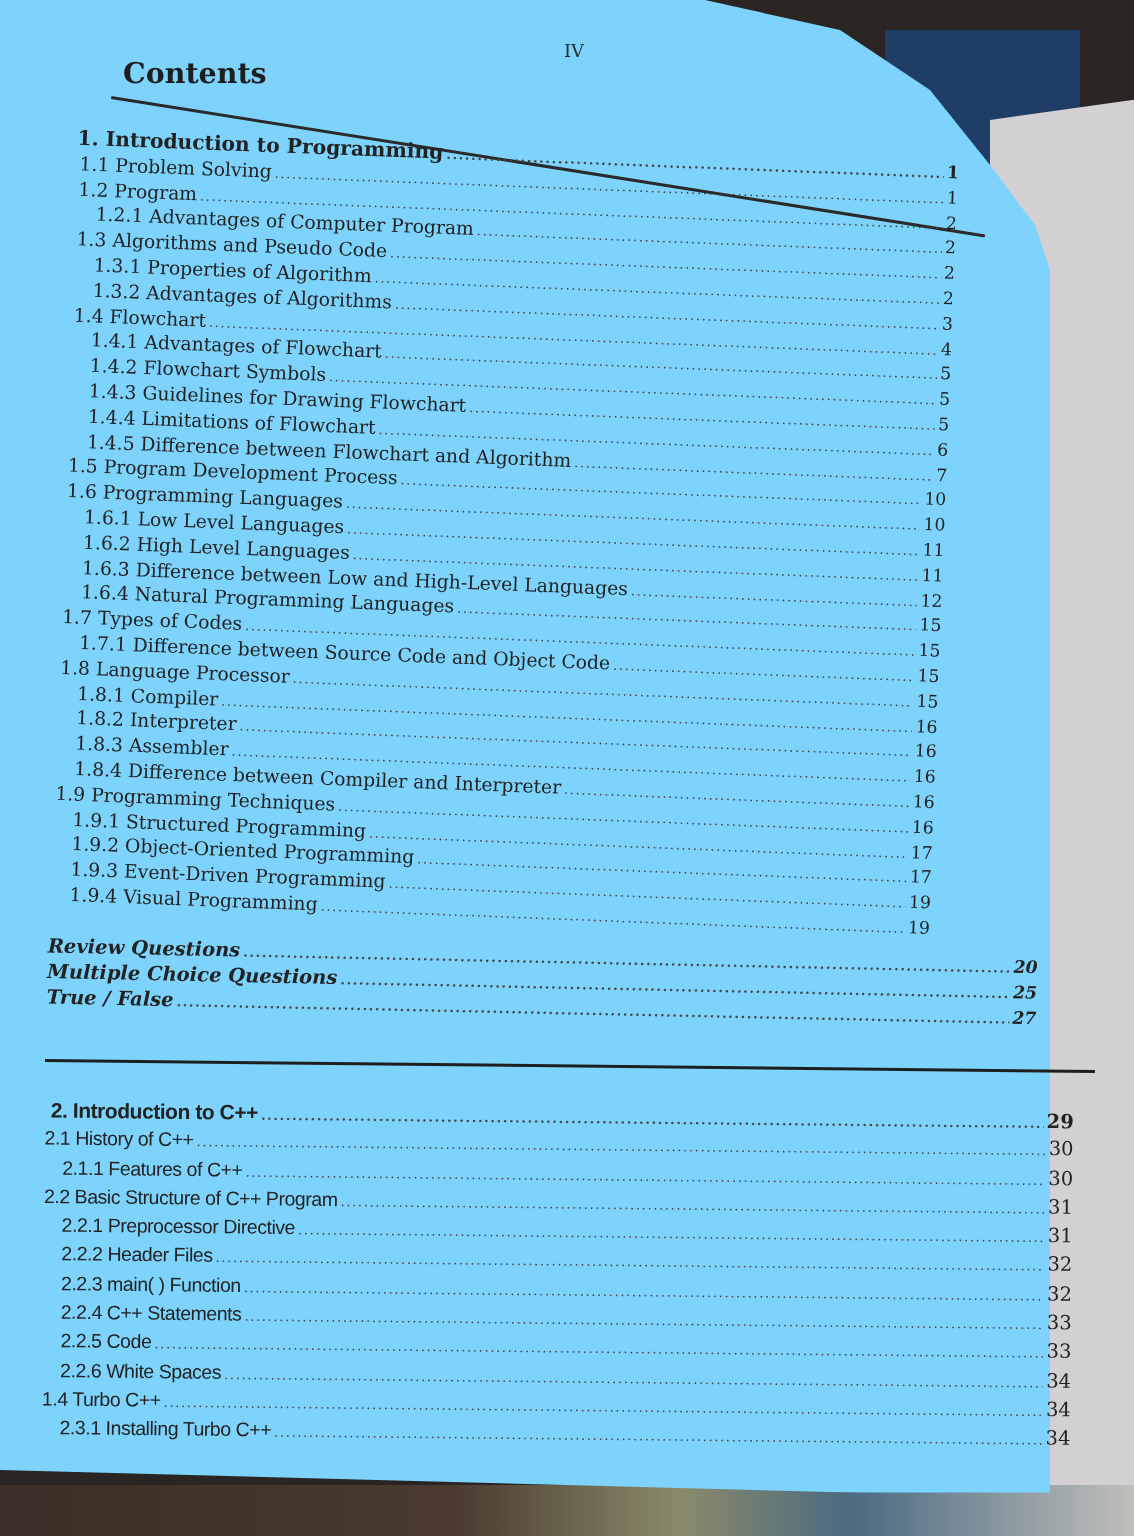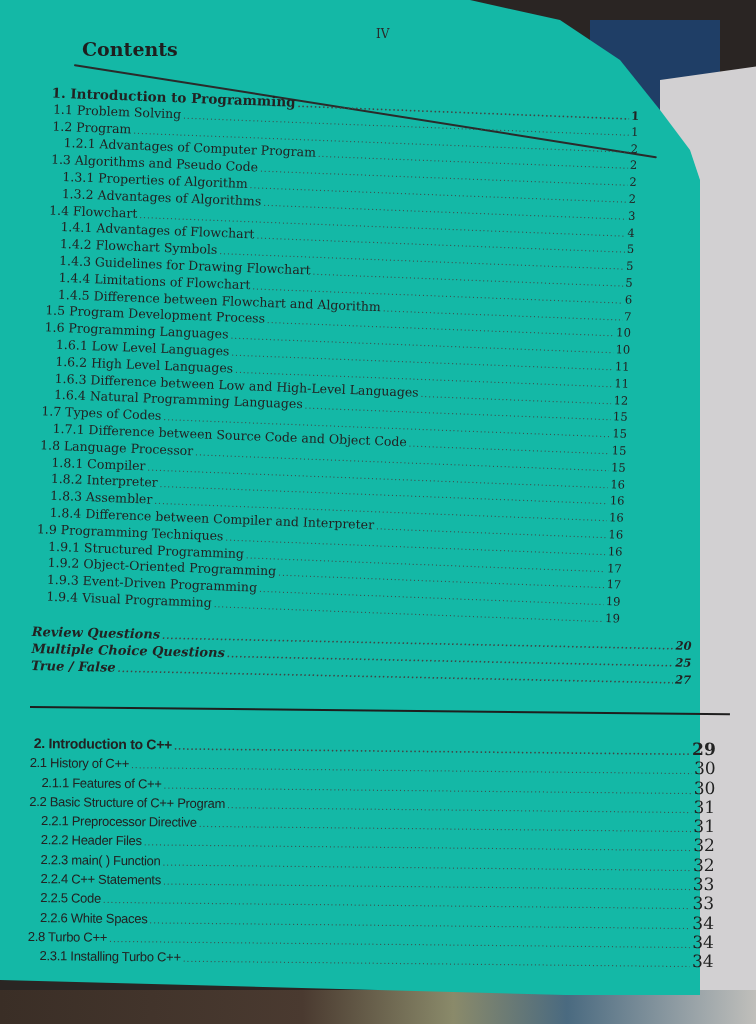--- a/index.html
+++ b/index.html
@@ -17,21 +17,21 @@
       background: linear-gradient(90deg, #3a2e26 0%, #4a3a30 40%, #8a8a6a 60%, #4a6a80 75%, #c0bfbb 100%);
     }
     .right-page {
       position: absolute; left: 660px; top: 80px; width: 110px; height: 930px;
       background: #d2d0d2;
       transform: skewY(-8deg);
       transform-origin: top left;
     }
     .page {
       position: absolute; left: 0; top: 0; width: 700px; height: 995px;
-      background: #14b8a6;
+      background: #7dd3fc;
       border-radius: 0 0 0 6px;
       clip-path: polygon(0 0, 470px 0, 560px 20px, 620px 60px, 660px 110px, 690px 150px, 720px 240px, 745px 400px, 756px 600px, 756px 1000px, 0 980px);
     }
     .page-inner {
       position: absolute; left: 0; top: 0; width: 720px; height: 1000px;
     }
     .page-roman {
       position: absolute; left: 376px; top: 27px; font-size: 12px; color: #2a2a2a;
     }
     .contents-title {
@@ -69,21 +69,21 @@
     .sec2 .toc-row { height: 19.3px; font-size: 13px; }
     .toc-label { flex: 0 0 auto; padding-right: 2px; }
     .toc-dots {
       flex: 1 1 auto; overflow: hidden; color: #444;
       letter-spacing: 1px; font-size: 9px;
     }
     .toc-dots::before {
       content: "..................................................................................................................................................................................................................................................";
     }
     .toc-page { flex: 0 0 auto; padding-left: 2px; font-size: 11.5px; }
-    .sec2 .toc-page { font-size: 17px; }
+    .sec2 .toc-page { font-size: 13px; }
     .lvl0 { padding-left: 12px; font-weight: bold; font-size: 13.5px; }
     .lvl1 { padding-left: 14px; }
     .lvl2 { padding-left: 26px; }
     .sec2 .lvl0 { padding-left: 4px; font-size: 14px; }
     .sec2 .lvl1 { padding-left: 0; }
     .sec2 .lvl2 { padding-left: 12px; }
     .italic-row { font-style: italic; font-weight: bold; font-size: 13px; }
     .italic-row .toc-label { font-family: "DejaVu Serif", serif; }
     .sec2 .toc-label { font-family: "Liberation Sans", sans-serif; letter-spacing: -0.3px; }
   </style>
@@ -323,21 +323,21 @@
           <span class="toc-label">2.2.5 Code</span>
           <span class="toc-dots"></span>
           <span class="toc-page">33</span>
         </div>
       <div class="toc-row lvl2">
           <span class="toc-label">2.2.6 White Spaces</span>
           <span class="toc-dots"></span>
           <span class="toc-page">34</span>
         </div>
       <div class="toc-row lvl1">
-          <span class="toc-label">2.8 Turbo C++</span>
+          <span class="toc-label">1.4 Turbo C++</span>
           <span class="toc-dots"></span>
           <span class="toc-page">34</span>
         </div>
       <div class="toc-row lvl2">
           <span class="toc-label">2.3.1 Installing Turbo C++</span>
           <span class="toc-dots"></span>
           <span class="toc-page">34</span>
         </div>
     </div>
   </div>

